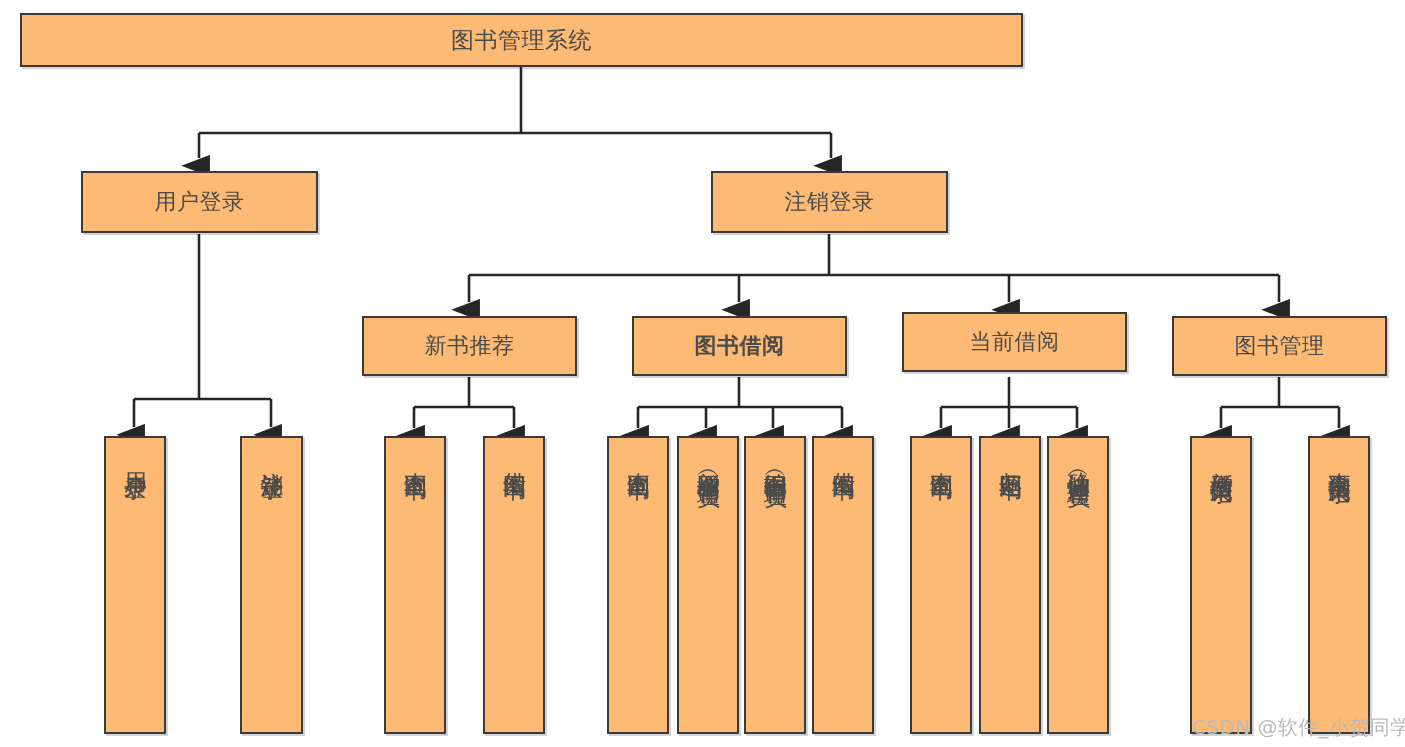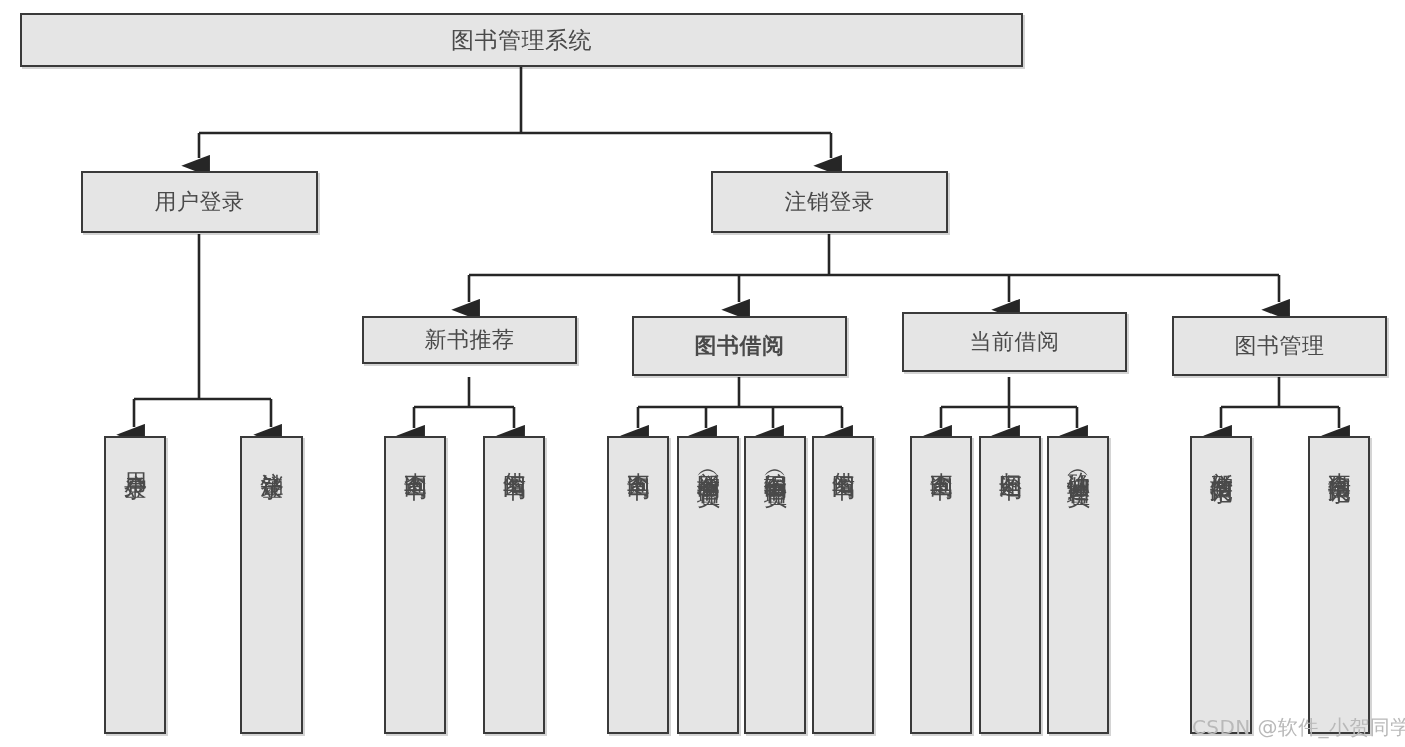--- a/index.html
+++ b/index.html
@@ -22,21 +22,21 @@
     position: absolute;
     left: 0;
     top: 0;
     width: 1405px;
     height: 747px;
     pointer-events: none;
   }
   .node {
     position: absolute;
     box-sizing: border-box;
-    background: #e5e5e5;
+    background: #fdba74;
     border: 2px solid #3a3a3a;
     box-shadow: 2px 2px 0 rgba(0,0,0,0.17);
     display: flex;
     align-items: center;
     justify-content: center;
     color: #4a4a4a;
   }
   .node .label {
     font-size: 22px;
     line-height: 1.05;
@@ -130,21 +130,21 @@
     <span class="label">图书管理系统</span>
   </div>
 
   <div class="node" style="left:81px; top:171px; width:237px; height:62px;">
     <span class="label">用户登录</span>
   </div>
   <div class="node" style="left:711px; top:171px; width:237px; height:62px;">
     <span class="label">注销登录</span>
   </div>
 
-  <div class="node" style="left:362px; top:316px; width:215px; height:48px;">
+  <div class="node" style="left:362px; top:316px; width:215px; height:60px;">
     <span class="label">新书推荐</span>
   </div>
   <div class="node" style="left:632px; top:316px; width:215px; height:60px;font-weight:bold;">
     <span class="label">图书借阅</span>
   </div>
   <div class="node" style="left:902px; top:312px; width:225px; height:60px;">
     <span class="label">当前借阅</span>
   </div>
   <div class="node" style="left:1172px; top:316px; width:215px; height:60px;">
     <span class="label">图书管理</span>

